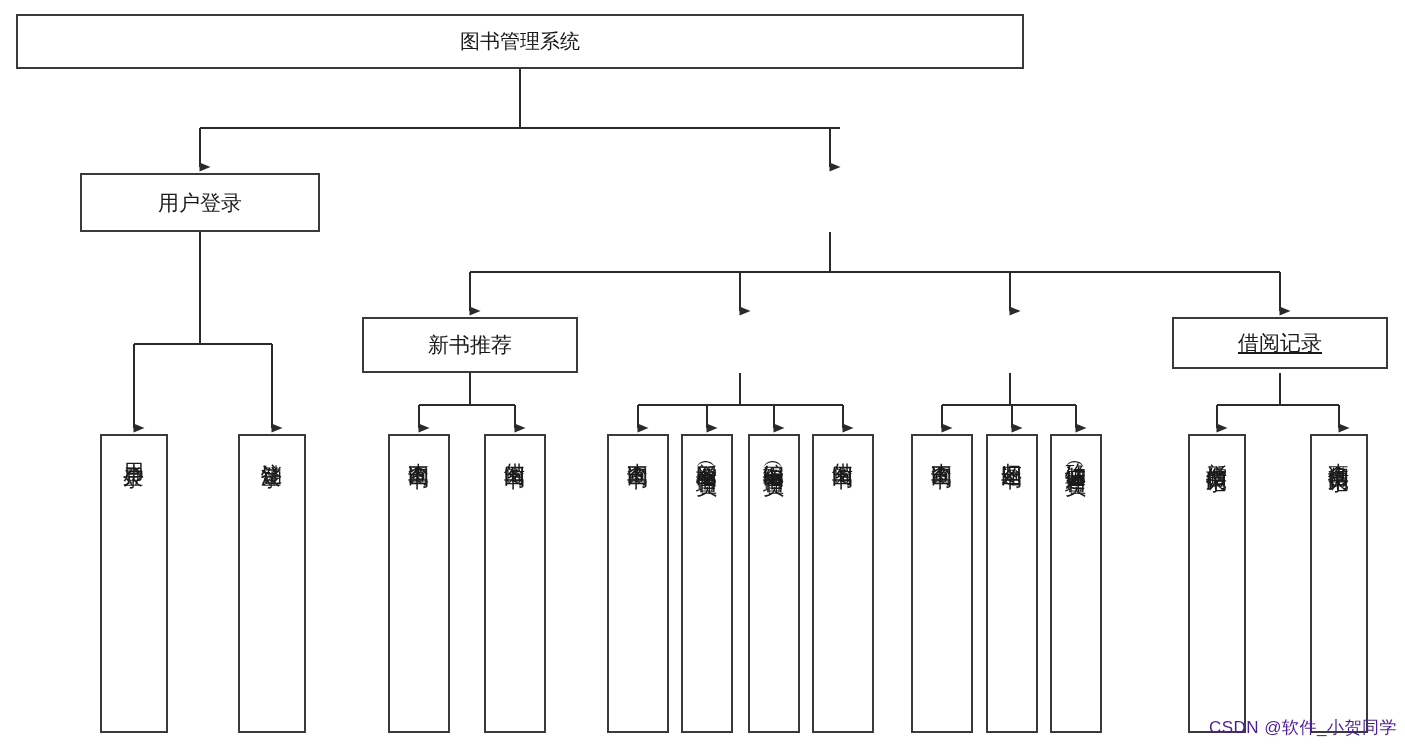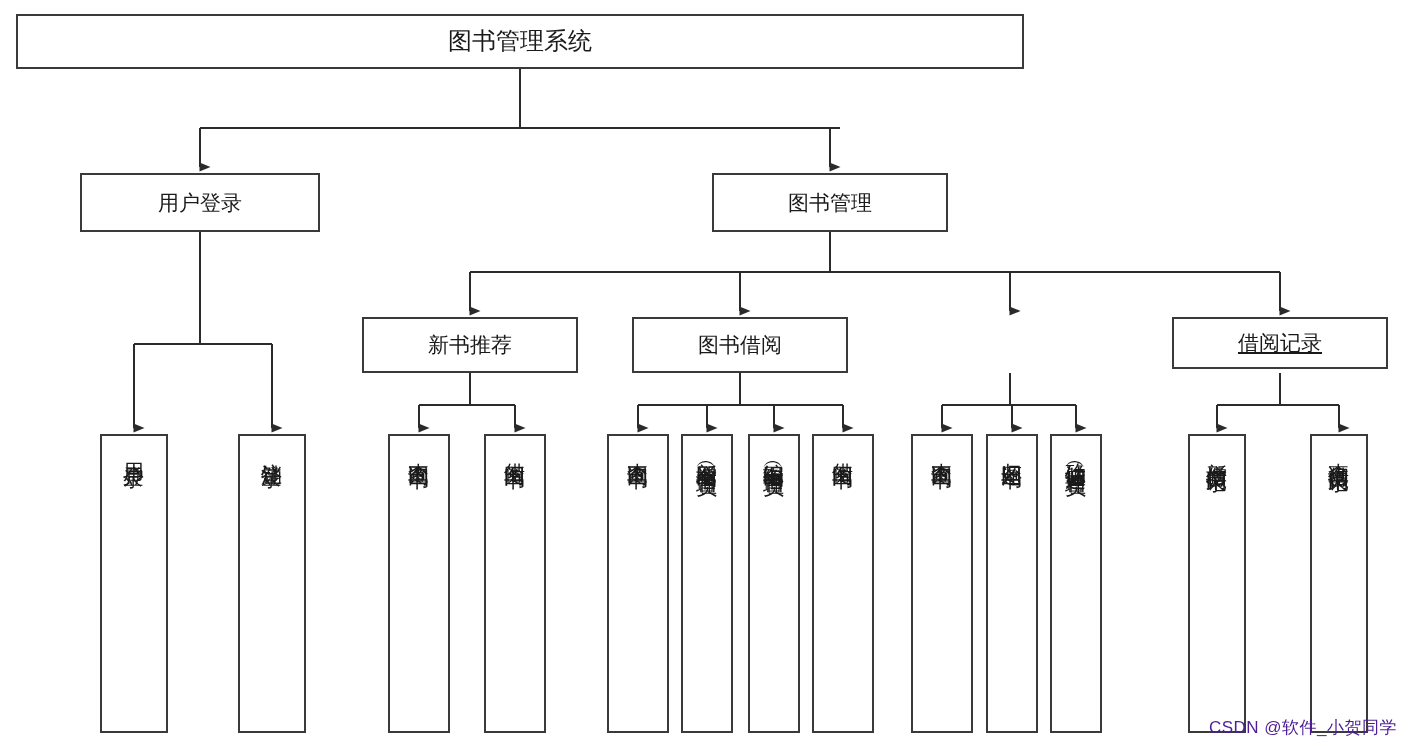--- a/index.html
+++ b/index.html
@@ -37,21 +37,21 @@
   }
   .node .lbl {
     line-height: 1.12;
     text-align: center;
     white-space: nowrap;
   }
   .node.h .lbl {
     font-size: 21px;
   }
   .node.root .lbl {
-    font-size: 24px;
+    font-size: 20px;
     text-align: center;
   }
   .node.v {
     align-items: flex-start;
     padding-top: 10px;
   }
   .node.v .lbl {
     writing-mode: vertical-rl;
     text-orientation: upright;
     font-size: 21px;
@@ -125,29 +125,23 @@
     </g>
   </svg>
 
   <div class="node root h" style="left:16px;top:14px;width:1008px;height:55px;">
     <span class="lbl">图书管理系统</span>
   </div>
 
   <div class="node h" style="left:80px;top:173px;width:240px;height:59px;">
     <span class="lbl">用户登录</span>
   </div>
-  <div class="node h" style="left:712px;top:173px;width:236px;height:59px;">
-    <span class="lbl">图书管理</span>
-  </div>
 
   <div class="node h" style="left:362px;top:317px;width:216px;height:56px;">
     <span class="lbl">新书推荐</span>
-  </div>
-  <div class="node h" style="left:632px;top:317px;width:216px;height:56px;">
-    <span class="lbl">图书借阅</span>
   </div>
   <div class="node h" style="left:1172px;top:317px;width:216px;height:52px;text-decoration:underline;">
     <span class="lbl">借阅记录</span>
   </div>
 
   <div class="node v" style="left:100px;top:434px;width:68px;height:299px;">
     <span class="lbl">用户登录</span>
   </div>
   <div class="node v" style="left:238px;top:434px;width:68px;height:299px;">
     <span class="lbl">注销登录</span>

